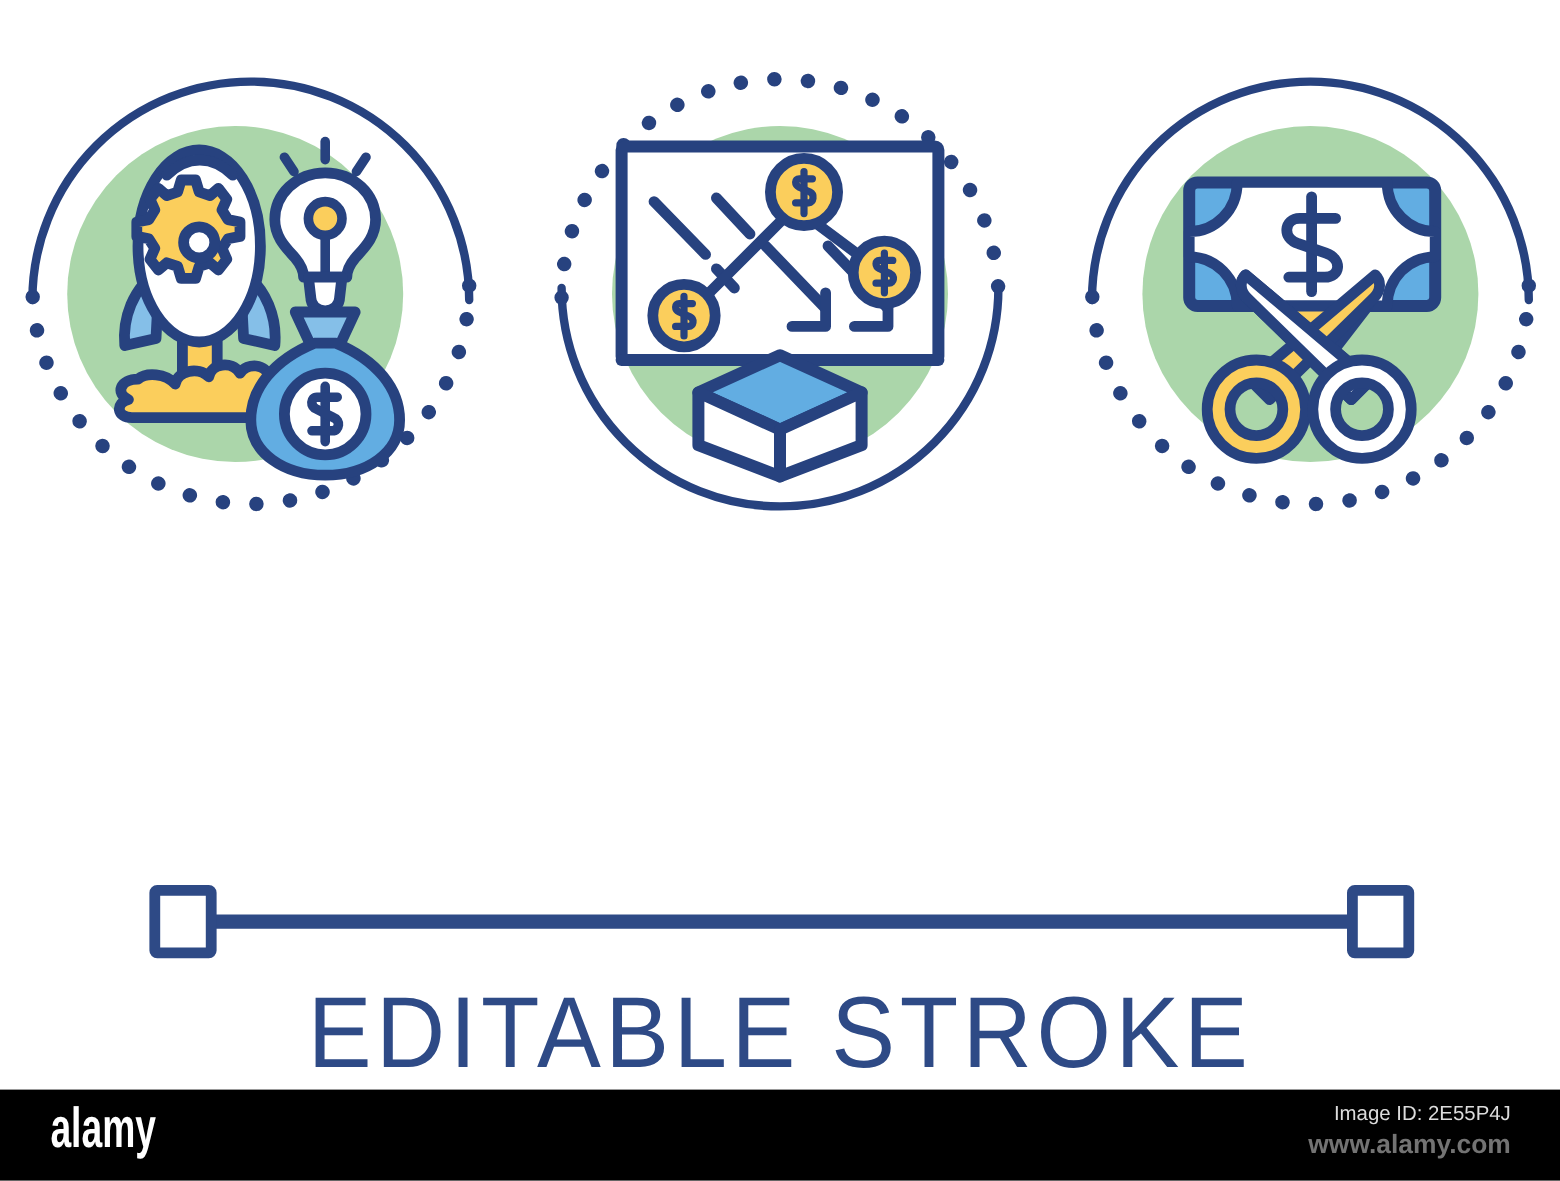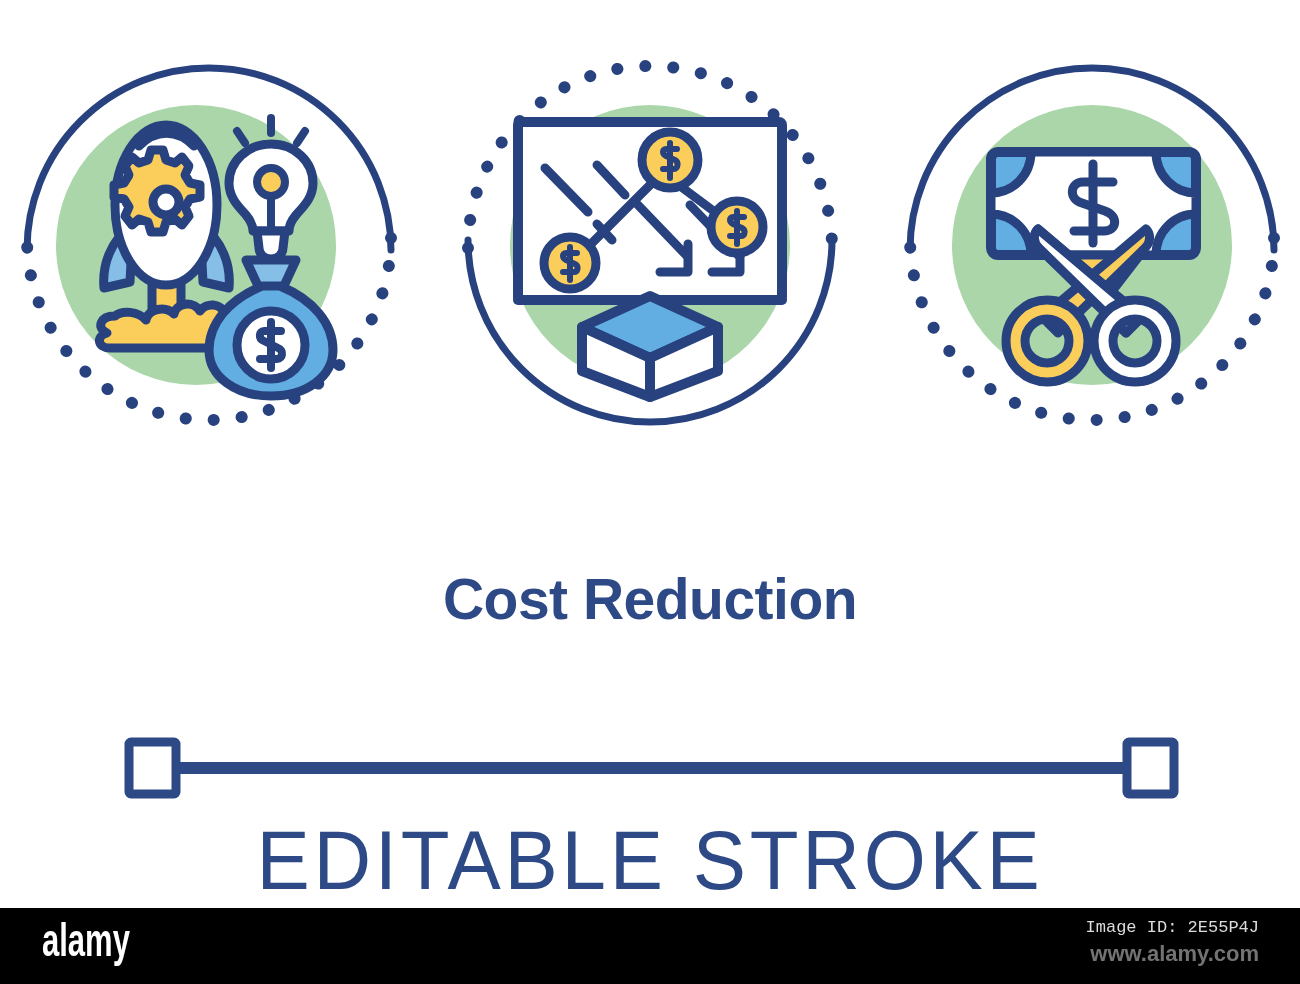--- a/index.html
+++ b/index.html
@@ -43,21 +43,21 @@
     font-weight:700;
     font-family:"Liberation Sans", sans-serif;
     transform:scaleX(0.66);
     transform-origin:left top;
     letter-spacing:0px;
   }
   #image-id{
     position:absolute;right:41px;top:918px;
     color:#dcdcdc;
     font-size:17px;
-    font-family:Liberation Mono, monospace;
+    font-family:Liberation Sans, sans-serif;
   }
   #alamy-url{
     position:absolute;right:41px;top:941px;
     color:#737373;
     font-size:22px;
     font-weight:700;
     font-family:"Liberation Sans", sans-serif;
     text-align:right;
   }
 </style>
@@ -242,21 +242,20 @@
       </g>
     </g>
 
     <g>
       <line x1="152" y1="768" x2="1150" y2="768" stroke="#2E4A86" stroke-width="12"></line>
       <rect x="129" y="742" width="47" height="52" rx="2" fill="#FFFFFF" stroke="#2E4A86" stroke-width="9"></rect>
       <rect x="1127" y="742" width="47" height="52" rx="2" fill="#FFFFFF" stroke="#2E4A86" stroke-width="9"></rect>
     </g>
   </svg>
 
-  <div id="title">Cost Reduction</div>
 
   <div id="editable-stroke-label">EDITABLE STROKE</div>
 
   <div id="watermark-bar"></div>
   <div id="alamy-logo">alamy</div>
   <div id="image-id">Image ID: 2E55P4J</div>
   <div id="alamy-url">www.alamy.com</div>
 
 </div>
 

